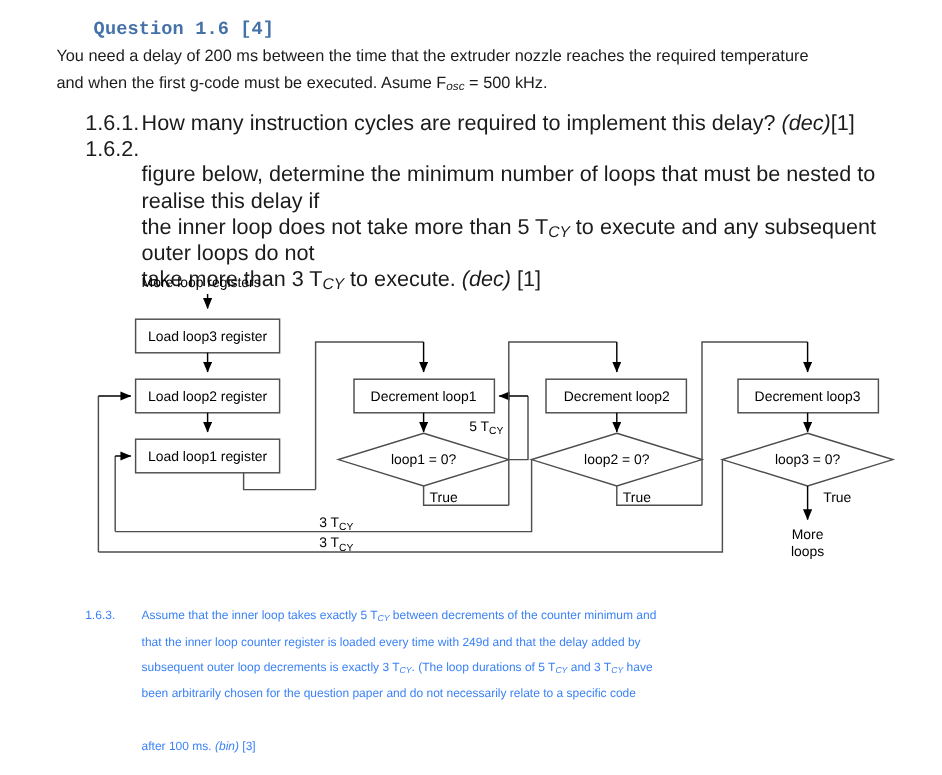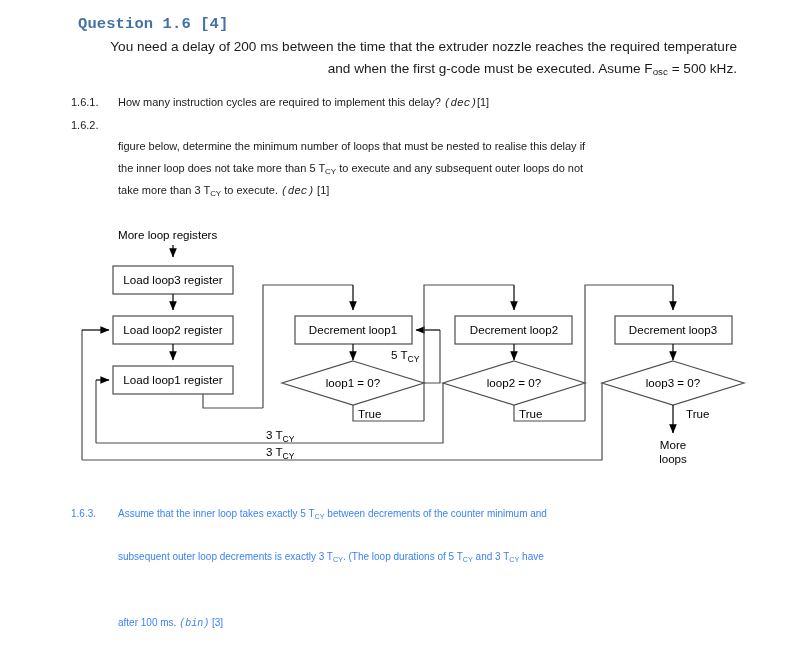--- a/index.html
+++ b/index.html
@@ -36,28 +36,27 @@
     margin-left: 31px;
   }
   .intro {
     position: absolute;
     left: 47px;
     top: 36px;
     width: 690px;
     font-size: 13.6px;
     line-height: 21.5px;
     color: #1b1b1b;
-    text-align: right;
   }
   .sub-list {
     position: absolute;
     left: 71px;
     top: 92px;
     width: 660px;
-    font-size: 11px;
+    font-size: 18px;
     line-height: 21.7px;
     color: #1b1b1b;
   }
   .sub-item {
     position: relative;
     padding-left: 47px;
     margin-bottom: 0px;
   }
   .sub-item .num {
     position: absolute;
@@ -70,22 +69,23 @@
     top: 503px;
     width: 665px;
     font-size: 10px;
     line-height: 21.7px;
     color: #3b82f6;
   }
   sub {
     font-size: 0.72em;
     vertical-align: -0.22em;
     line-height: 0;
-  }
-  .it { font-style: italic; font-family: Liberation Mono, monospace; }
+    font-style: italic;
+  }
+  .it { font-style: italic; }
 
   
   #diagram {
     position: absolute;
     left: 0;
     top: 222px;
     width: 785px;
     height: 260px;
     text-align: center;
   }
@@ -226,21 +226,21 @@
       <path class="dg-arrowline" d="M673,183 L673,211" marker-end="url(#ah)"></path>
       <text class="dg-label" x="673" y="227" text-anchor="middle">More</text>
       <text class="dg-label" x="673" y="241" text-anchor="middle">loops</text>
     </svg>
   </div>
 
   <div class="tail">
     <div class="sub-item">
       <span class="num">1.6.3.</span>
       <span>Assume that the inner loop takes exactly 5 T</span><sub>CY</sub><span> between decrements of the counter minimum and</span><br>
-      <br>
+      <span>that the inner loop counter register is loaded every time with 249d and that the delay added by</span><br>
       <span>subsequent outer loop decrements is exactly 3 T</span><sub>CY</sub><span>. (The loop durations of 5 T</span><sub>CY</sub><span> and 3 T</span><sub>CY</sub><span> have</span><br>
-      <br>
+      <span>been arbitrarily chosen for the question paper and do not necessarily relate to a specific code</span><br>
       <br>
       <span>after 100 ms. </span><span class="it">(bin)</span><span> [3]</span>
     </div>
   </div>
 
 </div>
 
 </body></html>

